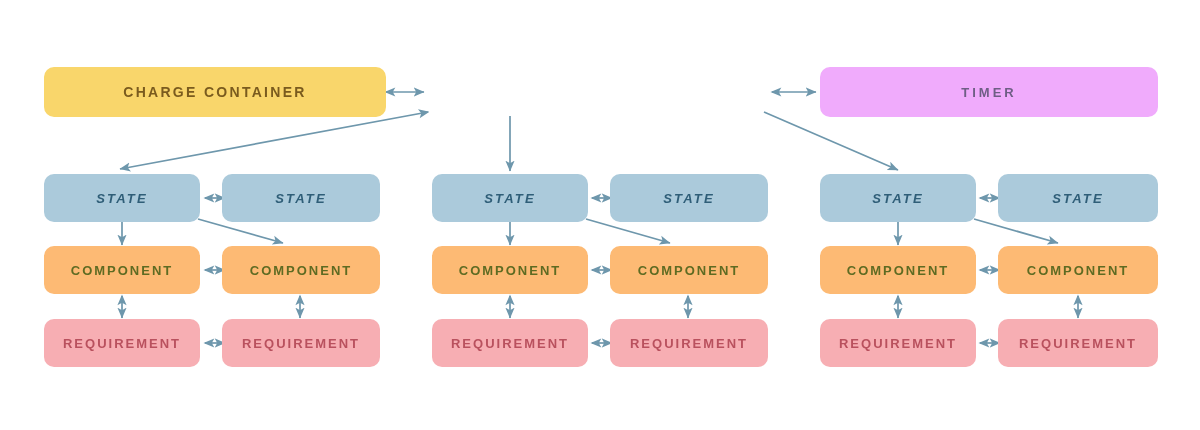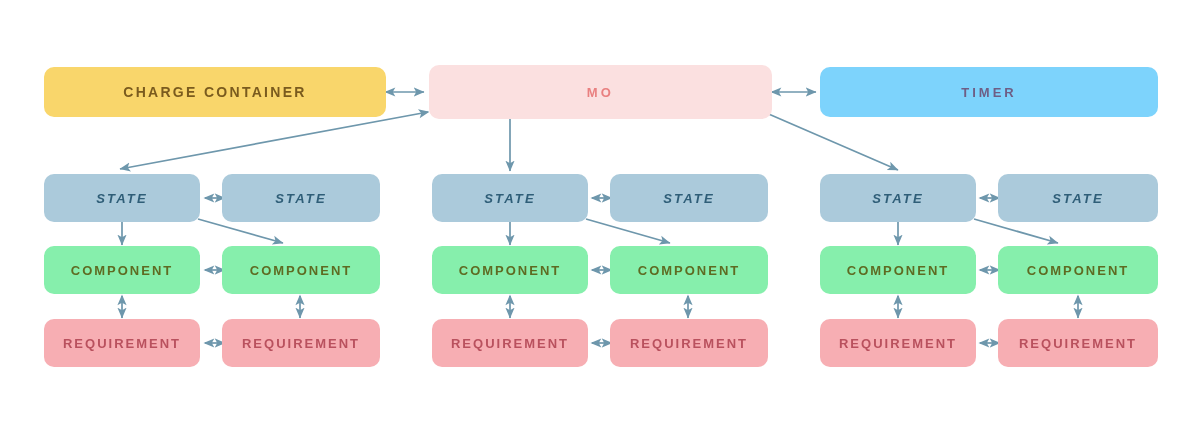--- a/index.html
+++ b/index.html
@@ -34,25 +34,25 @@
     letter-spacing: 1.9px;
     text-align: center;
     line-height: 1;
     white-space: nowrap;
   }
   
   .n-charge  { background: #F9D66B; }
   .n-charge  .label { color: #7A5B1E; font-size: 14px; letter-spacing: 2.3px; }
   .n-mo      { background: #FBE0E0; }
   .n-mo      .label { color: #E98080; font-size: 13px; letter-spacing: 3.2px; }
-  .n-timer   { background: #7dd3fc; }
+  .n-timer   { background: #f0abfc; }
   .n-timer   .label { color: #6E5E85; font-size: 13px; letter-spacing: 3.0px; }
   .n-state   { background: #ABCADB; }
   .n-state   .label { color: #2F5E78; font-size: 13px; letter-spacing: 2.2px; font-style: italic; }
-  .n-comp    { background: #86efac; align-items: center; }
+  .n-comp    { background: #fdba74; align-items: center; }
   .n-comp    .label { color: #5E6B22; font-size: 13px; letter-spacing: 2.0px; }
   .n-req     { background: #F7AEB3; align-items: center; }
   .n-req     .label { color: #B9515E; font-size: 13px; letter-spacing: 2.0px; }
 </style>
 </head>
 <body>
 
 <div id="diagram">
 
   <svg id="wires" viewBox="0 0 1200 430" width="1200" height="430">
@@ -99,23 +99,20 @@
       <line x1="898" y1="296" x2="898" y2="318" marker-start="url(#ah-start)" marker-end="url(#ah)"></line>
       <line x1="1078" y1="296" x2="1078" y2="318" marker-start="url(#ah-start)" marker-end="url(#ah)"></line>
       <line x1="980" y1="343" x2="1000" y2="343" marker-start="url(#ah-start)" marker-end="url(#ah)"></line>
     </g>
   </svg>
 
   <div class="node n-charge" style="left:44px; top:67px; width:342px; height:50px;">
     <span class="label">CHARGE CONTAINER</span>
   </div>
 
-  <div class="node n-mo" style="left:429px; top:65px; width:343px; height:54px;">
-    <span class="label">MO</span>
-  </div>
 
   <div class="node n-timer" style="left:820px; top:67px; width:338px; height:50px;">
     <span class="label">TIMER</span>
   </div>
 
   <div class="node n-state" style="left:44px; top:174px; width:156px; height:48px;">
     <span class="label">STATE</span>
   </div>
   <div class="node n-state" style="left:222px; top:174px; width:158px; height:48px;">
     <span class="label">STATE</span>

